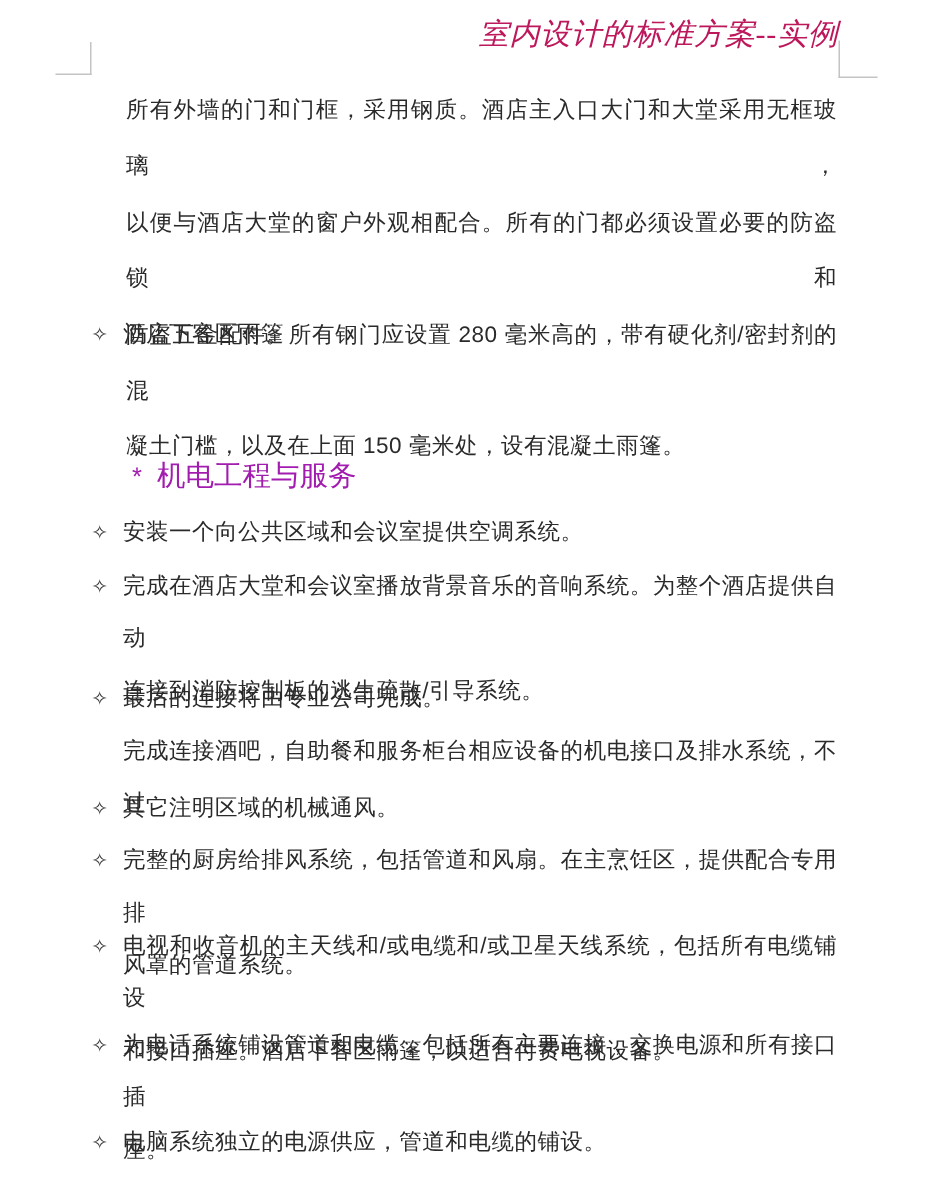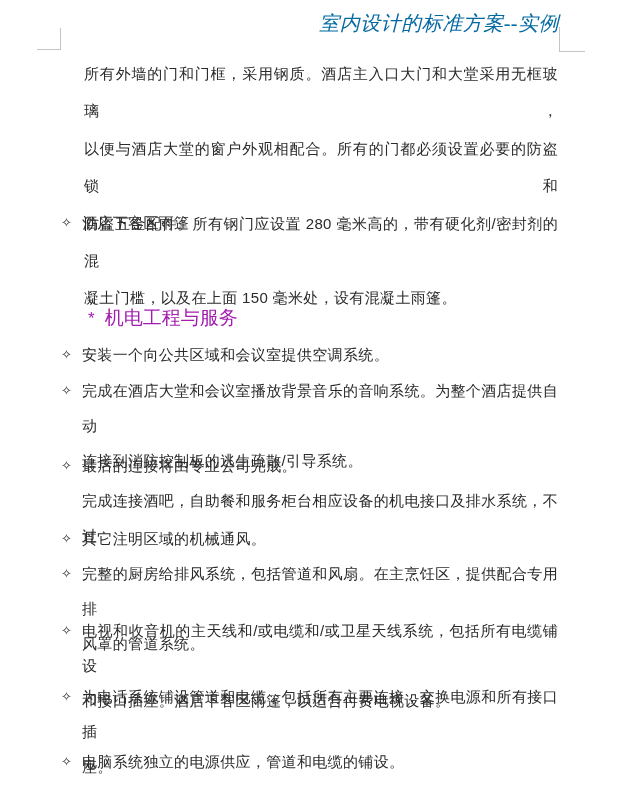--- a/index.html
+++ b/index.html
@@ -10,21 +10,21 @@
     overflow:hidden;
     font-family:"Liberation Sans","DejaVu Sans",sans-serif;
     color:#2a2a2a;
   }
   
   .header-title{
     position:absolute; top:9px; right:73px;
     font-family:"Liberation Serif","DejaVu Serif",serif;
     font-style:italic;
     font-size:20px; line-height:28px;
-    color:#0369a1;
+    color:#be185d;
     letter-spacing:0.5px;
     white-space:nowrap;
   }
   
   .crop-left{
     position:absolute; left:37px; top:28px; width:23px; height:21px;
     border-right:1px solid #c4c4c4; border-bottom:1px solid #c4c4c4;
   }
   .crop-right{
     position:absolute; left:559px; top:27px; width:25px; height:24px;

